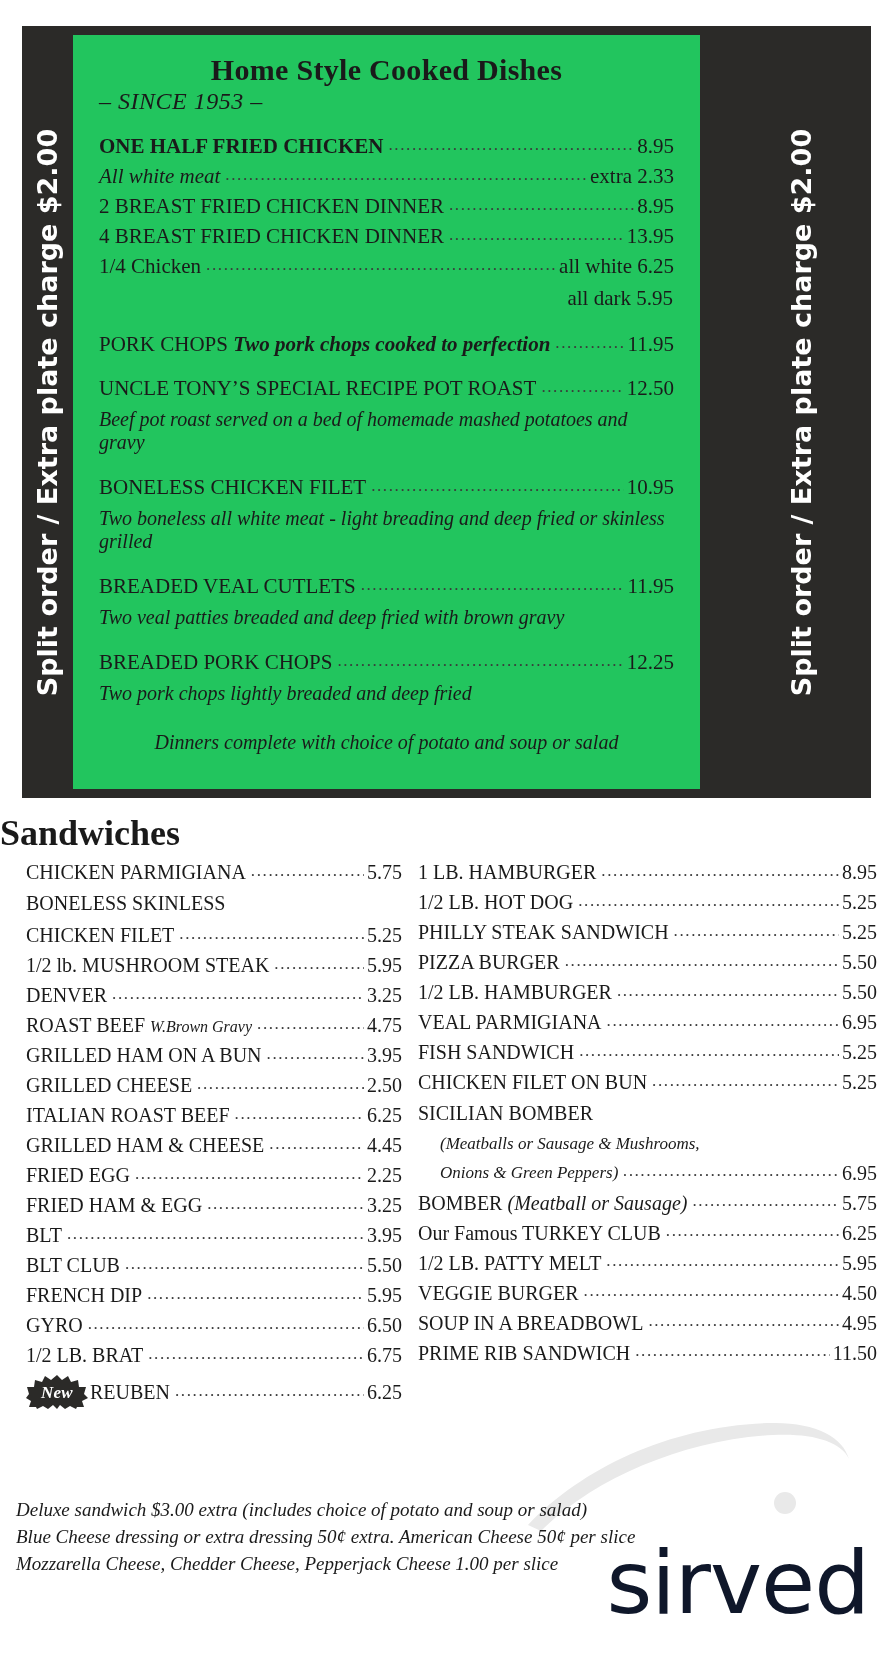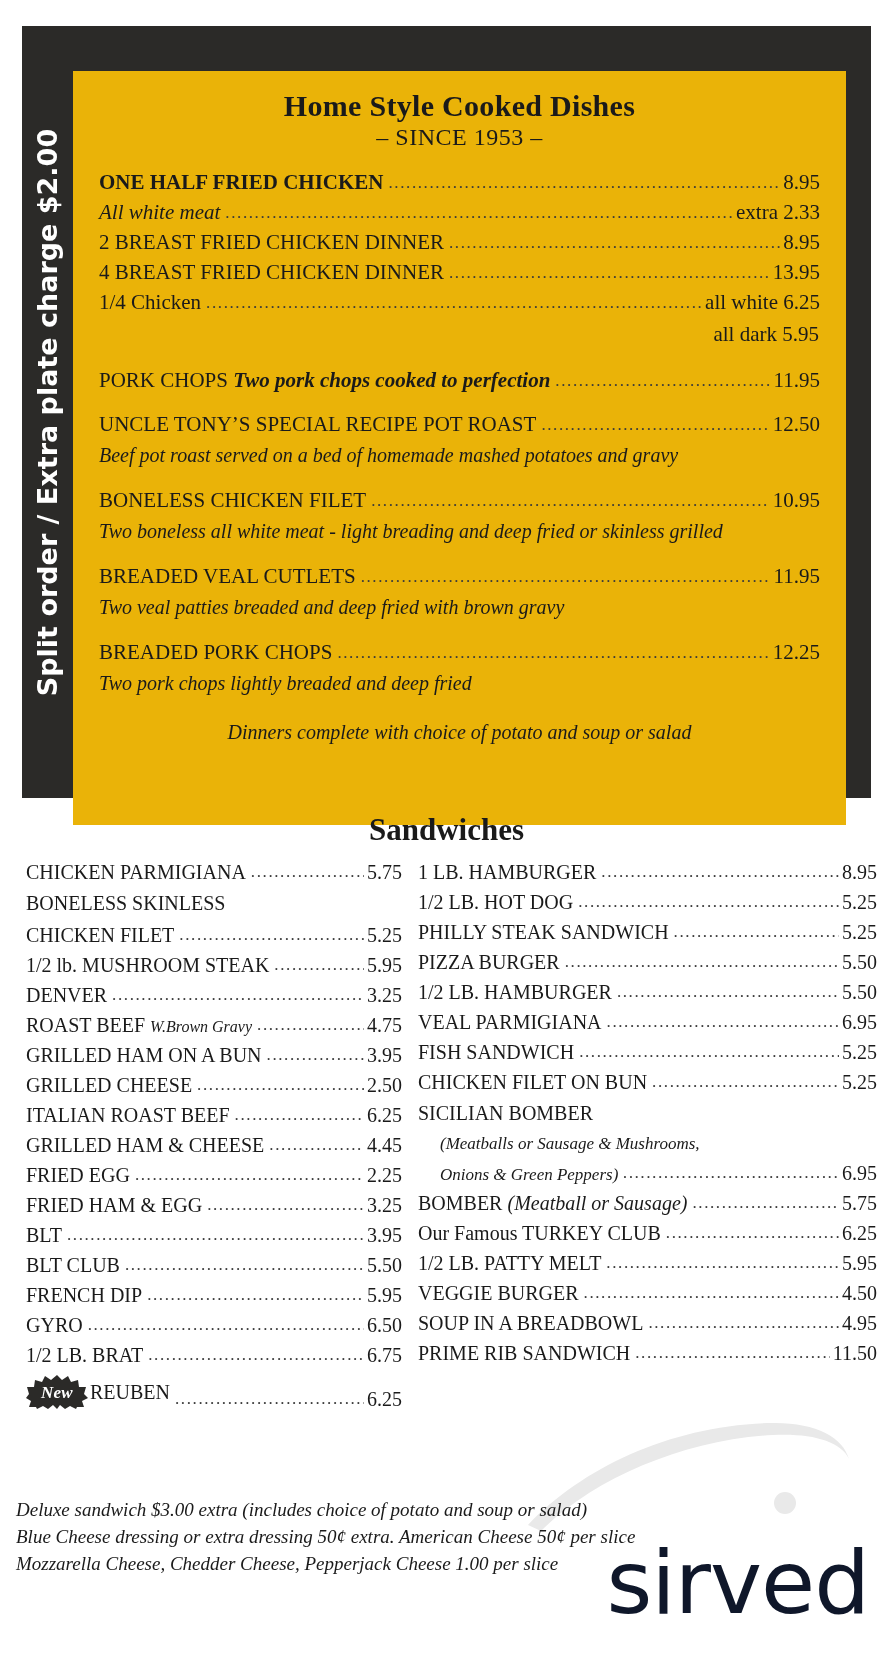--- a/index.html
+++ b/index.html
@@ -44,24 +44,23 @@
     position: absolute;
     left: 22px; top: 26px;
     width: 849px; height: 772px;
     background: #2b2a28;
     padding: 8px 0 8px 0;
     z-index: 2;
   }
   #dinner-inner {
     position: absolute;
     left: 51px; top: 9px;
-    width: 773px; height: 754px;
-    background: #eab308;
+    width: 627px; height: 754px;
+    background: #22c55e;
     padding: 12px 26px 10px 26px;
-    margin-top: 36px;
   }
 
   
   .side-banner {
     position: absolute;
     top: 9px;
     width: 51px; height: 754px;
     color: #ffffff;
     font-family: "DejaVu Sans", sans-serif;
     font-weight: 700;
@@ -84,31 +83,32 @@
   
   #dinner-title {
     text-align: center;
     font-size: 30px;
     font-weight: 700;
     letter-spacing: 0.3px;
     margin: 6px 0 2px 0;
     line-height: 1.1;
   }
   #dinner-subtitle {
-    text-align: center;
+    text-align: left;
     font-size: 24px;
+    font-style: italic;
     margin: 0 0 22px 0;
     line-height: 1.1;
     letter-spacing: 0.5px;
   }
 
   
   .row {
     display: flex;
-    align-items: flex-end;
+    align-items: center;
     width: 100%;
     line-height: 1.0;
   }
   .row .lbl {
     white-space: nowrap;
     flex: 0 0 auto;
   }
   .row .dots {
     flex: 1 1 auto;
     min-width: 10px;
@@ -150,22 +150,21 @@
     text-align: center;
     font-style: italic;
     font-size: 20px;
     margin-top: 26px;
   }
 
   
   #sandwiches-title {
     position: absolute;
     top: 812px; left: 0; width: 893px;
-    text-align: center;
-    font-size: 31px;
+    font-size: 36px;
     font-weight: 700;
     z-index: 2;
   }
   #sandwich-cols {
     position: absolute;
     top: 862px; left: 0;
     width: 893px;
     display: flex;
     z-index: 2;
   }

